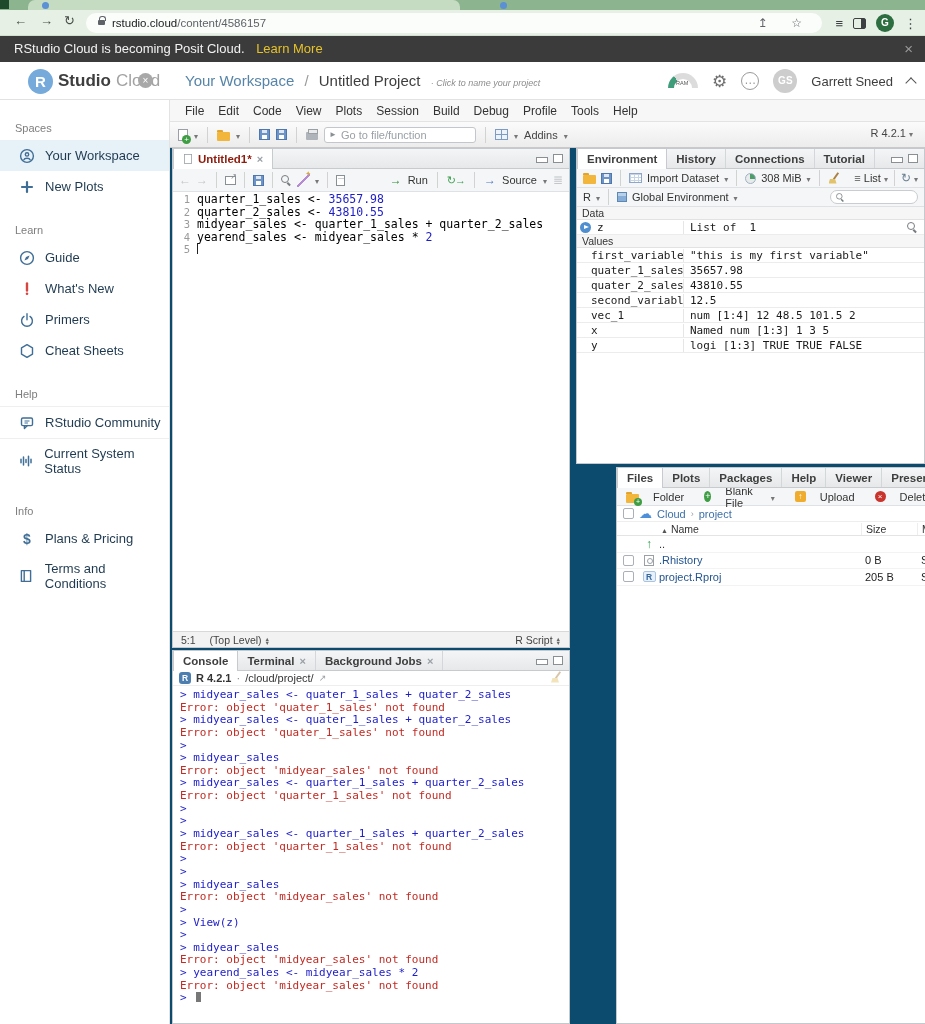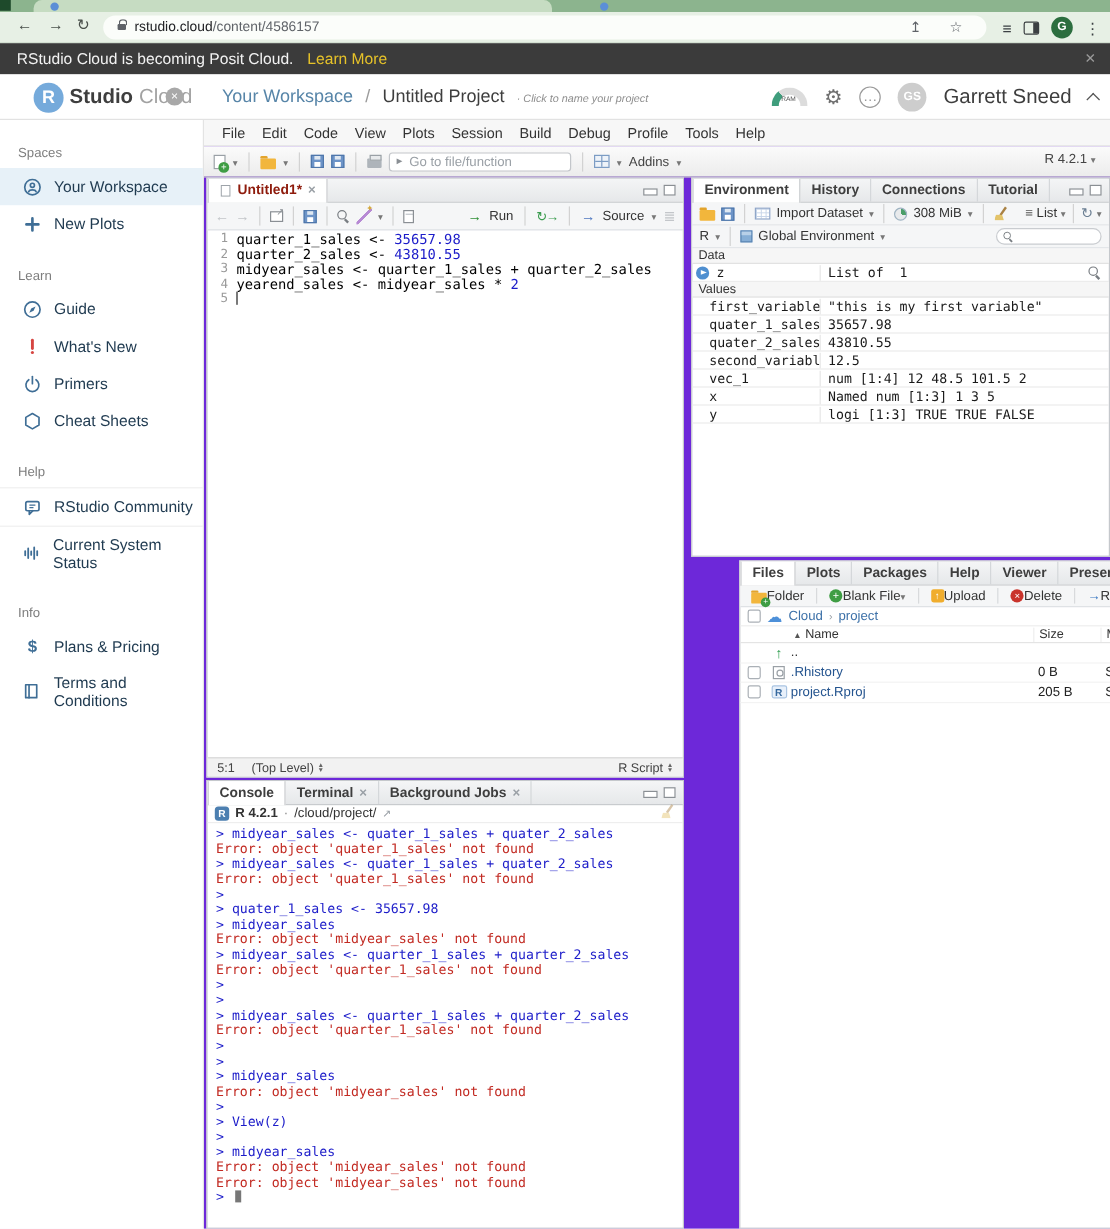--- a/index.html
+++ b/index.html
@@ -46,35 +46,35 @@
   #bc-hint { color:#8d8d8d; font-size:9px; font-style:italic; margin-left:6px; }
   #hdr-right { position:absolute; right:10px; top:4px; height:30px; display:flex; align-items:center; gap:14px; }
   .gauge { position:relative; width:30px; height:16px; overflow:hidden; }
   .gauge::before { content:''; position:absolute; left:0; top:0; width:30px; height:30px; border-radius:50%;
      background:conic-gradient(from -90deg, #3f9d7c 0 52deg, #dcdcdc 52deg 180deg, transparent 180deg); }
   .gauge::after { content:''; position:absolute; left:6px; top:6px; width:18px; height:18px; border-radius:50%; background:#fff; }
   .gauge .glabel { position:absolute; left:8px; top:7px; font-size:5.5px; color:#555; z-index:2; }
   #hdr-gear { font-size:17px; color:#6f6f6f; cursor:pointer; }
   #hdr-more { width:18px; height:18px; border:1.4px solid #9a9a9a; border-radius:50%; color:#9a9a9a; text-align:center; line-height:14px; font-size:12px; cursor:pointer; }
   #hdr-avatar { width:24px; height:24px; border-radius:50%; background:#cdcdcd; color:#fff; font-size:10px; font-weight:bold; text-align:center; line-height:24px; }
-  #hdr-name { font-size:17px; color:#3e3e3e; }
+  #hdr-name { font-size:13px; color:#3e3e3e; }
   .chev-up { width:8px; height:8px; border-top:1.6px solid #555; border-right:1.6px solid #555; transform:rotate(-45deg); margin-top:4px; }
 
   
   #sidebar { position:absolute; left:0; top:100px; width:170px; height:924px; background:#fff; border-right:1px solid #e3e3e3; }
   .sb-section { margin-top:18px; }
   .sb-label { font-size:11px; color:#7e7e7e; padding:4px 0 6px 15px; }
   .sb-item { display:flex; align-items:center; gap:10px; padding:7px 0 7px 18px; font-size:13px; color:#1f3a50; cursor:pointer; }
   .sb-item.sel { background:#e7f1f8; }
   .sb-item.lined { border-top:1px solid #efefef; }
   .sb-icon { width:17px; height:17px; display:inline-flex; align-items:center; justify-content:center; }
   .sb-icon svg { width:16px; height:16px; }
 
   
-  #ide { position:absolute; left:170px; top:100px; width:755px; height:924px; background:#6d28d9; }
+  #ide { position:absolute; left:170px; top:100px; width:755px; height:924px; background:#0c4a6e; }
   #menubar { position:absolute; left:0; top:0; width:755px; height:22px; background:#f7f7f7; border-bottom:1px solid #e3e3e3; display:flex; align-items:center; gap:0; padding-left:8px; }
   .menu-item { font-size:12px; color:#333; padding:0 7px; cursor:pointer; }
   #maintoolbar { position:absolute; left:0; top:22px; width:755px; height:26px; background:linear-gradient(#fbfbfb,#ececec); border-bottom:1px solid #c9c9c9; display:flex; align-items:center; padding-left:8px; gap:6px; font-size:11px; color:#444; }
   .tb-sep { width:1px; height:16px; background:#d2d2d2; margin:0 3px; }
   .caret::before { content:'▾'; font-size:8px; color:#777; }
   #goto-input { width:152px; height:16px; border:1px solid #c3c6ca; border-radius:3px; background:#fff; display:flex; align-items:center; gap:4px; padding-left:4px; color:#9aa0a6; font-size:11px; }
   #rversion { position:absolute; right:12px; top:5px; font-size:11px; color:#444; cursor:pointer; }
 
   
   .pane { position:absolute; background:#fff; border:1px solid #c5c8cc; }
@@ -184,21 +184,21 @@
   .erow { display:flex; align-items:center; height:15px; border-bottom:1px solid #ececec; font-family:"DejaVu Sans Mono", monospace; font-size:11px; color:#1a1a1a; }
   .erow .ename { width:107px; padding-left:14px; flex:none; border-right:1px solid #e6e6e6; white-space:pre; overflow:hidden; }
   .erow .eval { padding-left:6px; white-space:pre; overflow:hidden; flex:1; }
   .erow .zic { width:14px; flex:none; margin-left:3px; display:flex; }
   .erow.zrow .ename { width:90px; padding-left:3px; border-right:1px solid #e6e6e6; }
   .erow .emag { margin-right:6px; }
 
   
   #files-pane { left:406px; top:367px; width:403px; height:557px;margin-left:40px; }
   #files-toolbar { height:18px; }
-  .fbtn { display:flex; align-items:center; gap:0; font-size:11px; color:#333; cursor:pointer; padding:0 3px; }
+  .fbtn { display:flex; align-items:center; gap:14px; font-size:11px; color:#333; cursor:pointer; padding:0 3px; }
   .fsep { width:1px; height:13px; background:#d8dadc; margin:0 2px; }
   #files-bc { height:16px; display:flex; align-items:center; gap:5px; padding:0 6px; font-size:11px; border-bottom:1px solid #eee; }
   #files-bc .bc-link { color:#3d71a8; cursor:pointer; }
   #files-bc .bc-sep { color:#9aa0a6; font-size:9px; }
   #files-bc .right { margin-left:auto; display:flex; align-items:center; gap:6px; color:#8a8f94; }
   #files-cols { display:flex; height:14px; border-bottom:1px solid #e4e4e4; font-size:10.5px; color:#333; align-items:center; }
   #files-cols .c-name { padding-left:44px; flex:1; }
   #files-cols .c-size { width:56px; flex:none; border-left:1px solid #eee; padding-left:4px; }
   #files-cols .c-mod { width:101px; flex:none; border-left:1px solid #eee; padding-left:4px; }
   .sort-tri { font-size:7px; color:#555; margin-right:3px; }
@@ -510,38 +510,38 @@
         <span>/cloud/project/</span>
         <span class="ext">↗</span>
         <span class="right"><span class="ic-broom"></span></span>
       </div>
       <div id="console-lines">
           <div class="cl cl-in">&gt; midyear_sales &lt;- quater_1_sales + quater_2_sales</div>
           <div class="cl cl-err">Error: object 'quater_1_sales' not found</div>
           <div class="cl cl-in">&gt; midyear_sales &lt;- quater_1_sales + quater_2_sales</div>
           <div class="cl cl-err">Error: object 'quater_1_sales' not found</div>
           <div class="cl cl-in">&gt;</div>
-          <div class="cl cl-in">&gt; quater_1_sales &lt;- 35657.98</div>
           <div class="cl cl-in">&gt; midyear_sales</div>
           <div class="cl cl-err">Error: object 'midyear_sales' not found</div>
           <div class="cl cl-in">&gt; midyear_sales &lt;- quarter_1_sales + quarter_2_sales</div>
           <div class="cl cl-err">Error: object 'quarter_1_sales' not found</div>
           <div class="cl cl-in">&gt;</div>
           <div class="cl cl-in">&gt;</div>
           <div class="cl cl-in">&gt; midyear_sales &lt;- quarter_1_sales + quarter_2_sales</div>
           <div class="cl cl-err">Error: object 'quarter_1_sales' not found</div>
           <div class="cl cl-in">&gt;</div>
           <div class="cl cl-in">&gt;</div>
           <div class="cl cl-in">&gt; midyear_sales</div>
           <div class="cl cl-err">Error: object 'midyear_sales' not found</div>
           <div class="cl cl-in">&gt;</div>
           <div class="cl cl-in">&gt; View(z)</div>
           <div class="cl cl-in">&gt;</div>
           <div class="cl cl-in">&gt; midyear_sales</div>
           <div class="cl cl-err">Error: object 'midyear_sales' not found</div>
+          <div class="cl cl-in">&gt; yearend_sales &lt;- midyear_sales * 2</div>
           <div class="cl cl-err">Error: object 'midyear_sales' not found</div>
           <div class="cl cl-in">&gt; <span class="ccursor"></span></div>
         </div>
     </div>
 
     <div class="pane" id="env-pane">
       <div class="ptabbar" id="env-tabs">
         <span class="ptab sel">
             <span>Environment</span>
           </span>

